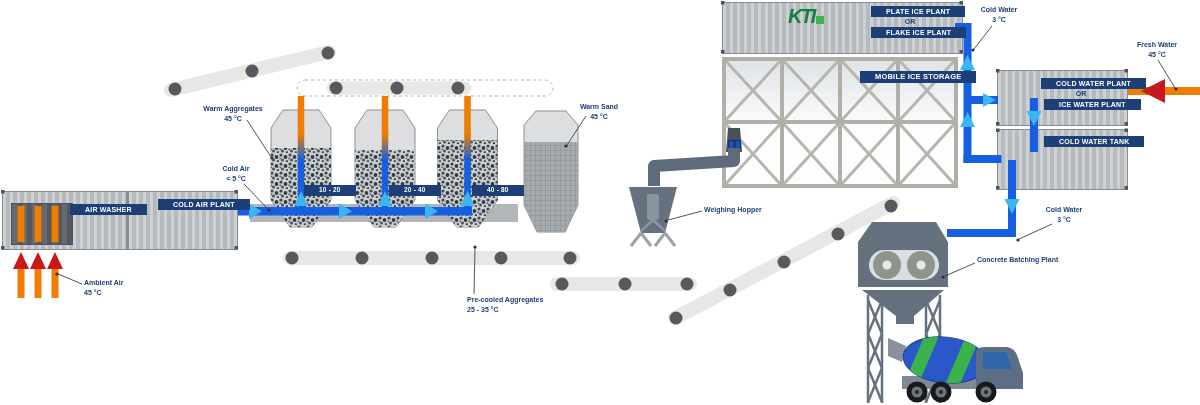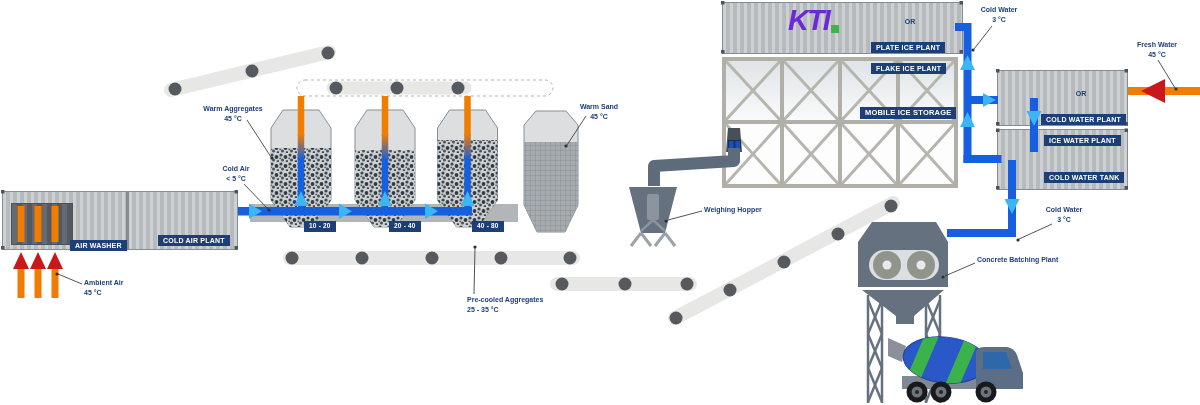--- a/index.html
+++ b/index.html
@@ -8,27 +8,27 @@
     background:repeating-linear-gradient(90deg,#cdd1d4 0px,#cdd1d4 3.5px,#b6babd 3.5px,#b6babd 7px);}
   .c-left{left:2px;top:191px;width:236px;height:59px;}
   .c-kti{left:722px;top:2px;width:241px;height:52px;}
   .c-cwp{left:997px;top:70px;width:131px;height:56px;}
   .c-cwt{left:997px;top:129px;width:131px;height:61px;}
   .divider{position:absolute;left:123px;top:0;width:3px;height:100%;background:#878c91;}
   .opening{position:absolute;left:8px;top:11px;width:60px;height:40px;
     background:repeating-linear-gradient(90deg,#636a71 0 5px,#53595f 5px 10px);border:1px solid #4c5258;}
   svg.overlay{position:absolute;left:0;top:0;z-index:2;}
   .badge{position:absolute;z-index:3;background:#1c3f77;color:#fff;font-weight:bold;font-size:7px;
-    line-height:1;padding:2px 5px;letter-spacing:.2px;white-space:nowrap;margin-top:36px;}
+    line-height:1;padding:2px 15px;letter-spacing:.2px;white-space:nowrap;}
   .or-text{position:absolute;z-index:3;color:#1c3f77;font-weight:bold;font-size:7px;text-align:center;}
   .lbl{position:absolute;z-index:3;color:#1c3f77;font-weight:bold;font-size:7px;line-height:1.4;white-space:nowrap;}
   .lbl.center{text-align:center;}
   .lbl span{display:block;}
   .kti-logo{position:absolute;z-index:3;left:788px;top:6px;display:flex;align-items:flex-end;}
-  .kti-text{font-style:italic;font-weight:900;font-size:29px;line-height:1;color:#6d28d9;letter-spacing:-2px;}
+  .kti-text{font-style:italic;font-weight:900;font-size:20px;line-height:1;color:#15803d;letter-spacing:-2px;}
   .kti-dot{display:inline-block;width:8px;height:8px;background:#3db54a;margin-left:2px;margin-bottom:2px;}
 </style>
 </head>
 <body>
 
 <div class="stage">
 
   <div class="container-box c-left">
     <div class="opening"></div>
     <div class="divider"></div>

